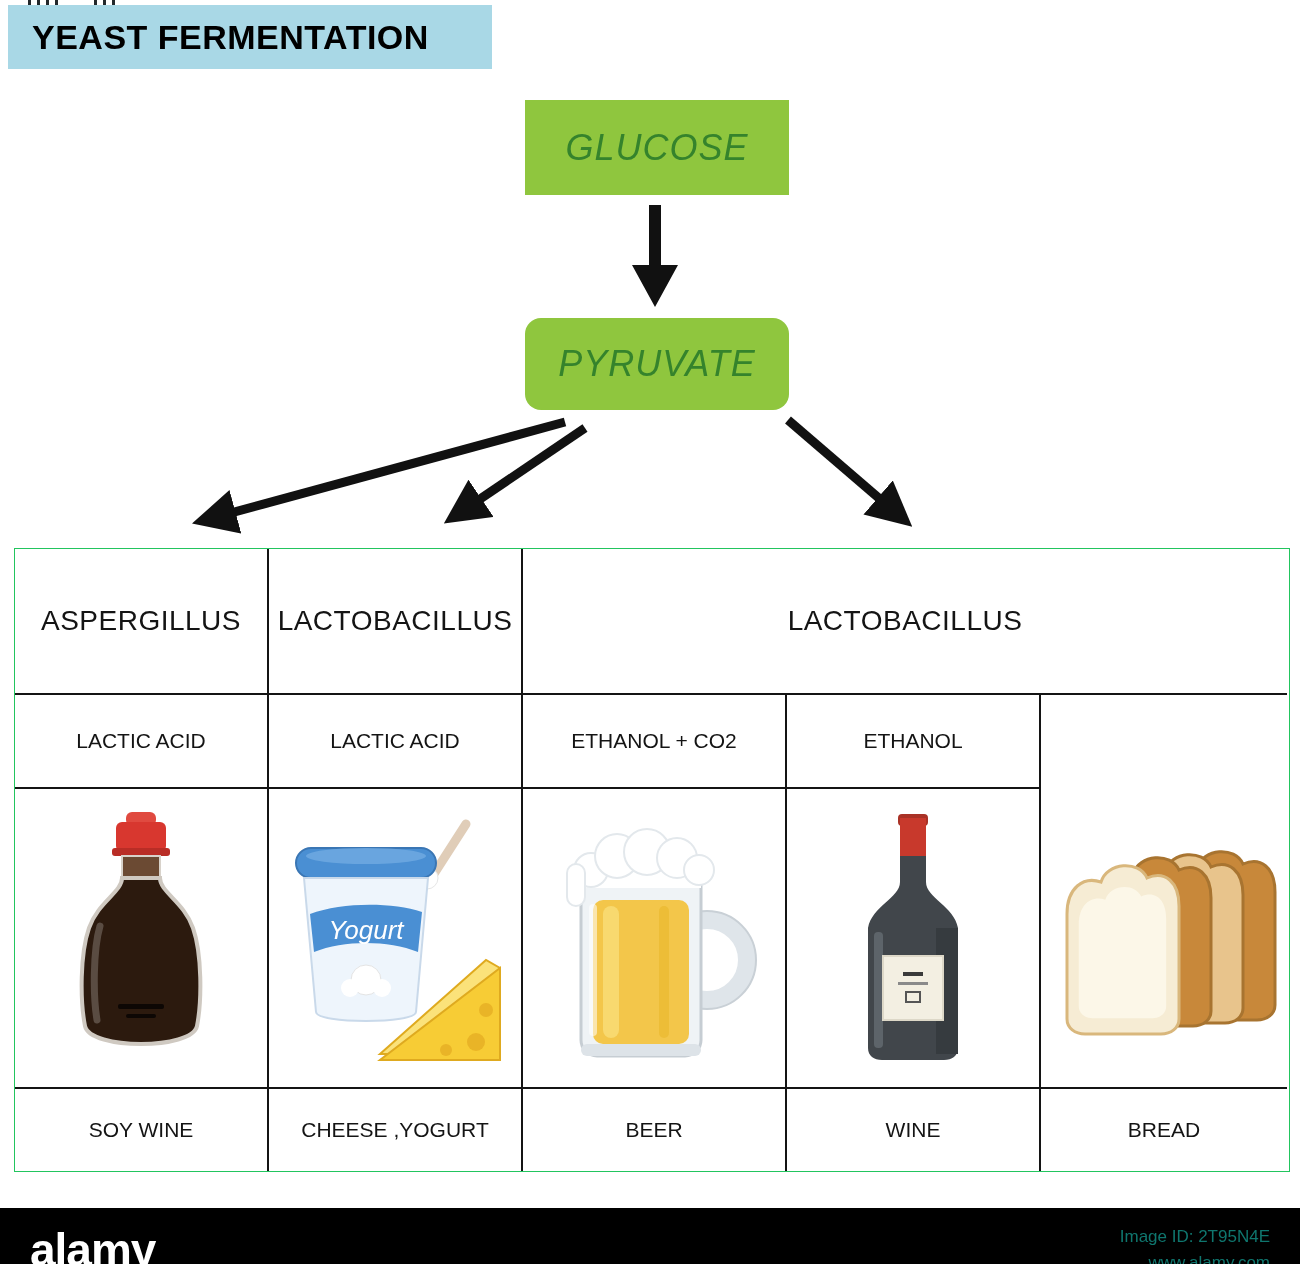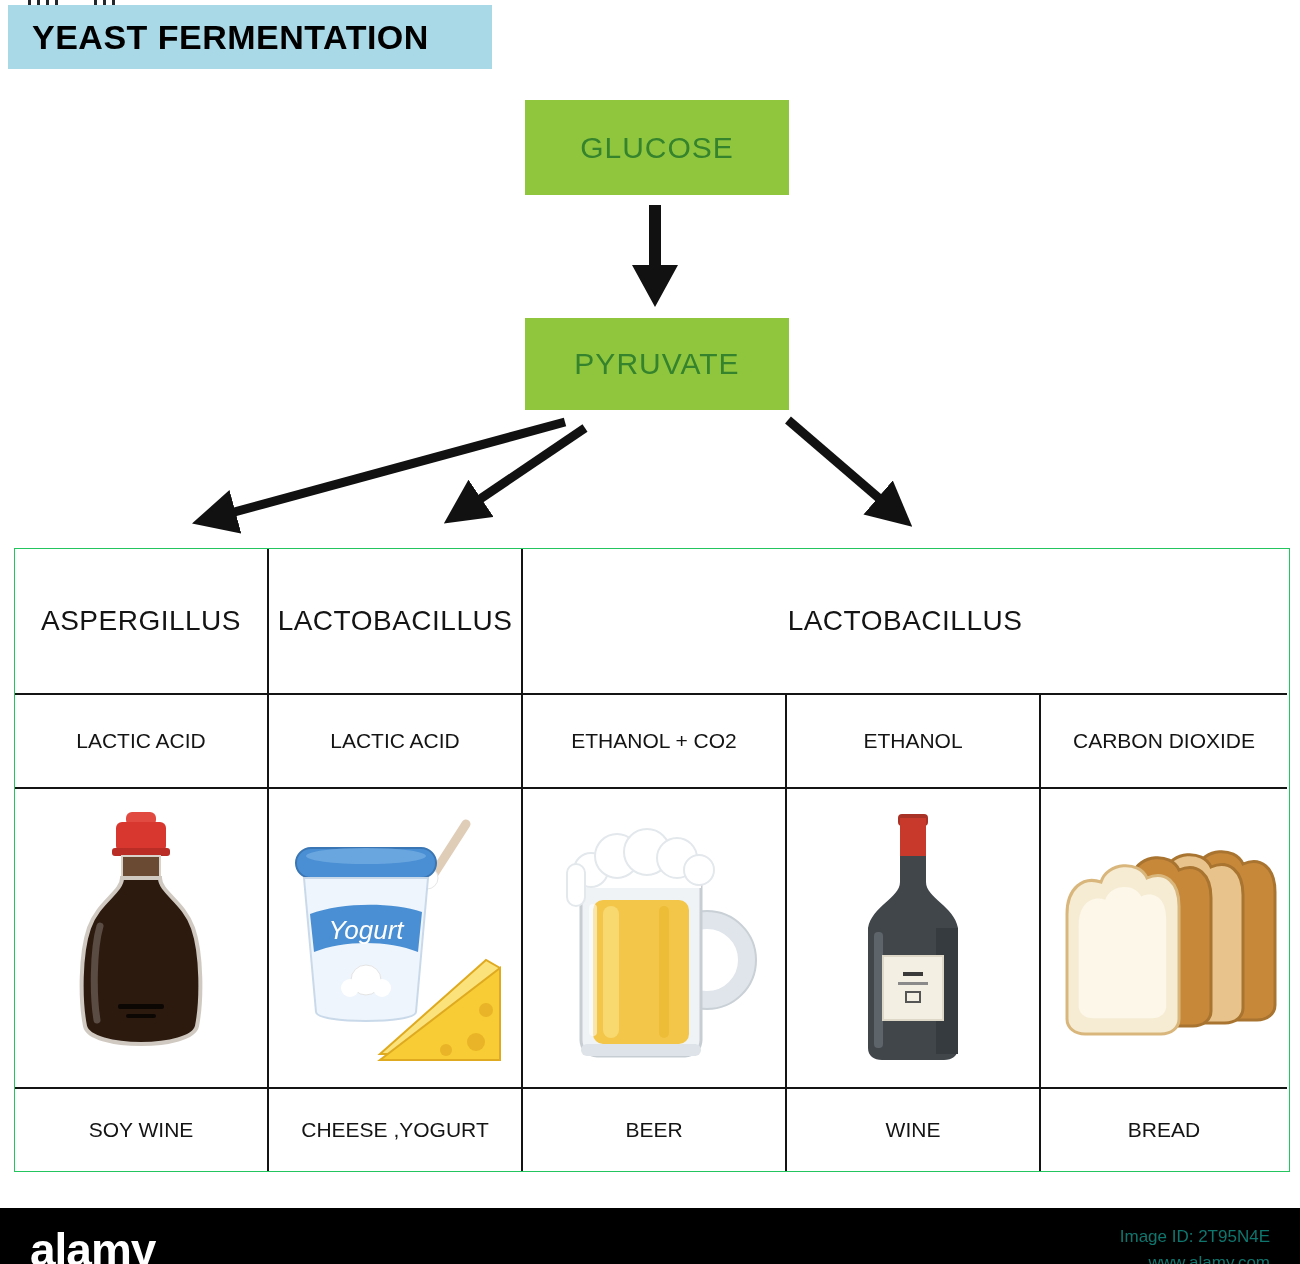--- a/index.html
+++ b/index.html
@@ -11,23 +11,23 @@
   .ticks i { display:block; width:3px; background:#23282c; }
 
   
   .banner { position:absolute; left:8px; top:5px; width:484px; height:64px;
             background:#a9d8e6; display:flex; align-items:center; padding-left:24px; }
   .banner span { font-size:34px; font-weight:600; color:#000000; letter-spacing:.5px; }
 
   
   .fbox { position:absolute; width:264px; display:flex; align-items:center; justify-content:center;
           background:#8fc63e; }
-  .fbox span { font-size:30px; font-weight:500; color:#35832c; letter-spacing:1px; }
+  .fbox span { font-size:36px; font-weight:500; color:#35832c; letter-spacing:1px;font-style:italic; }
   .glucose { left:525px; top:100px; height:95px; }
-  .pyruvate { left:525px; top:318px; height:92px; }
+  .pyruvate { left:525px; top:318px; height:92px;border-radius:16px; }
 
   .down-arrow { position:absolute; left:600px; top:203px; }
   .branch-arrows { position:absolute; left:0; top:412px; }
 
   
   .ftable { position:absolute; left:14px; top:548px; width:1276px; display:grid;
             grid-template-columns:254px 254px 264px 254px 246px;
             grid-template-rows:146px 94px 300px 82px;
             border:1px solid #22c55e; background:#fff; }
   .cell { display:flex; align-items:center; justify-content:center; text-align:center; color:#141414; }
@@ -88,21 +88,20 @@
   <div class="ftable">
 
     <div class="cell org br bb" style="grid-row:1;grid-column:1">ASPERGILLUS</div>
     <div class="cell org br bb" style="grid-row:1;grid-column:2">LACTOBACILLUS</div>
     <div class="cell org bb" style="grid-row:1;grid-column:3 / span 3">LACTOBACILLUS</div>
 
     <div class="cell prod br bb" style="grid-row:2;grid-column:1">LACTIC ACID</div>
     <div class="cell prod br bb" style="grid-row:2;grid-column:2">LACTIC ACID</div>
     <div class="cell prod br bb" style="grid-row:2;grid-column:3">ETHANOL + CO2</div>
     <div class="cell prod br bb" style="grid-row:2;grid-column:4">ETHANOL</div>
-    <div class="cell prod bb" style="grid-row:2;grid-column:5">CARBON DIOXIDE</div>
 
     <div class="cell br bb" style="grid-row:3;grid-column:1">
       <svg width="170" height="260" viewBox="0 0 170 260">
         <rect x="70" y="4" width="30" height="14" rx="6" fill="#e04a40"></rect>
         <rect x="60" y="14" width="50" height="30" rx="6" fill="#d8372f"></rect>
         <rect x="56" y="40" width="58" height="8" rx="3" fill="#b92d26"></rect>
         <rect x="66" y="48" width="38" height="22" fill="#6b4a33" stroke="#d8d2ca" stroke-width="2"></rect>
         <path d="M66,70 C66,84 42,94 33,120 C24,146 24,192 29,218 C34,242 136,242 141,218 C146,192 146,146 137,120 C128,94 104,84 104,70 Z" fill="#2c1a0e" stroke="#cfc9c1" stroke-width="4"></path>
         <path d="M44,118 C37,142 37,188 41,212" fill="none" stroke="#ffffff" stroke-opacity="0.22" stroke-width="7" stroke-linecap="round"></path>
         <rect x="62" y="196" width="46" height="5" rx="2" fill="#0d0704"></rect>

